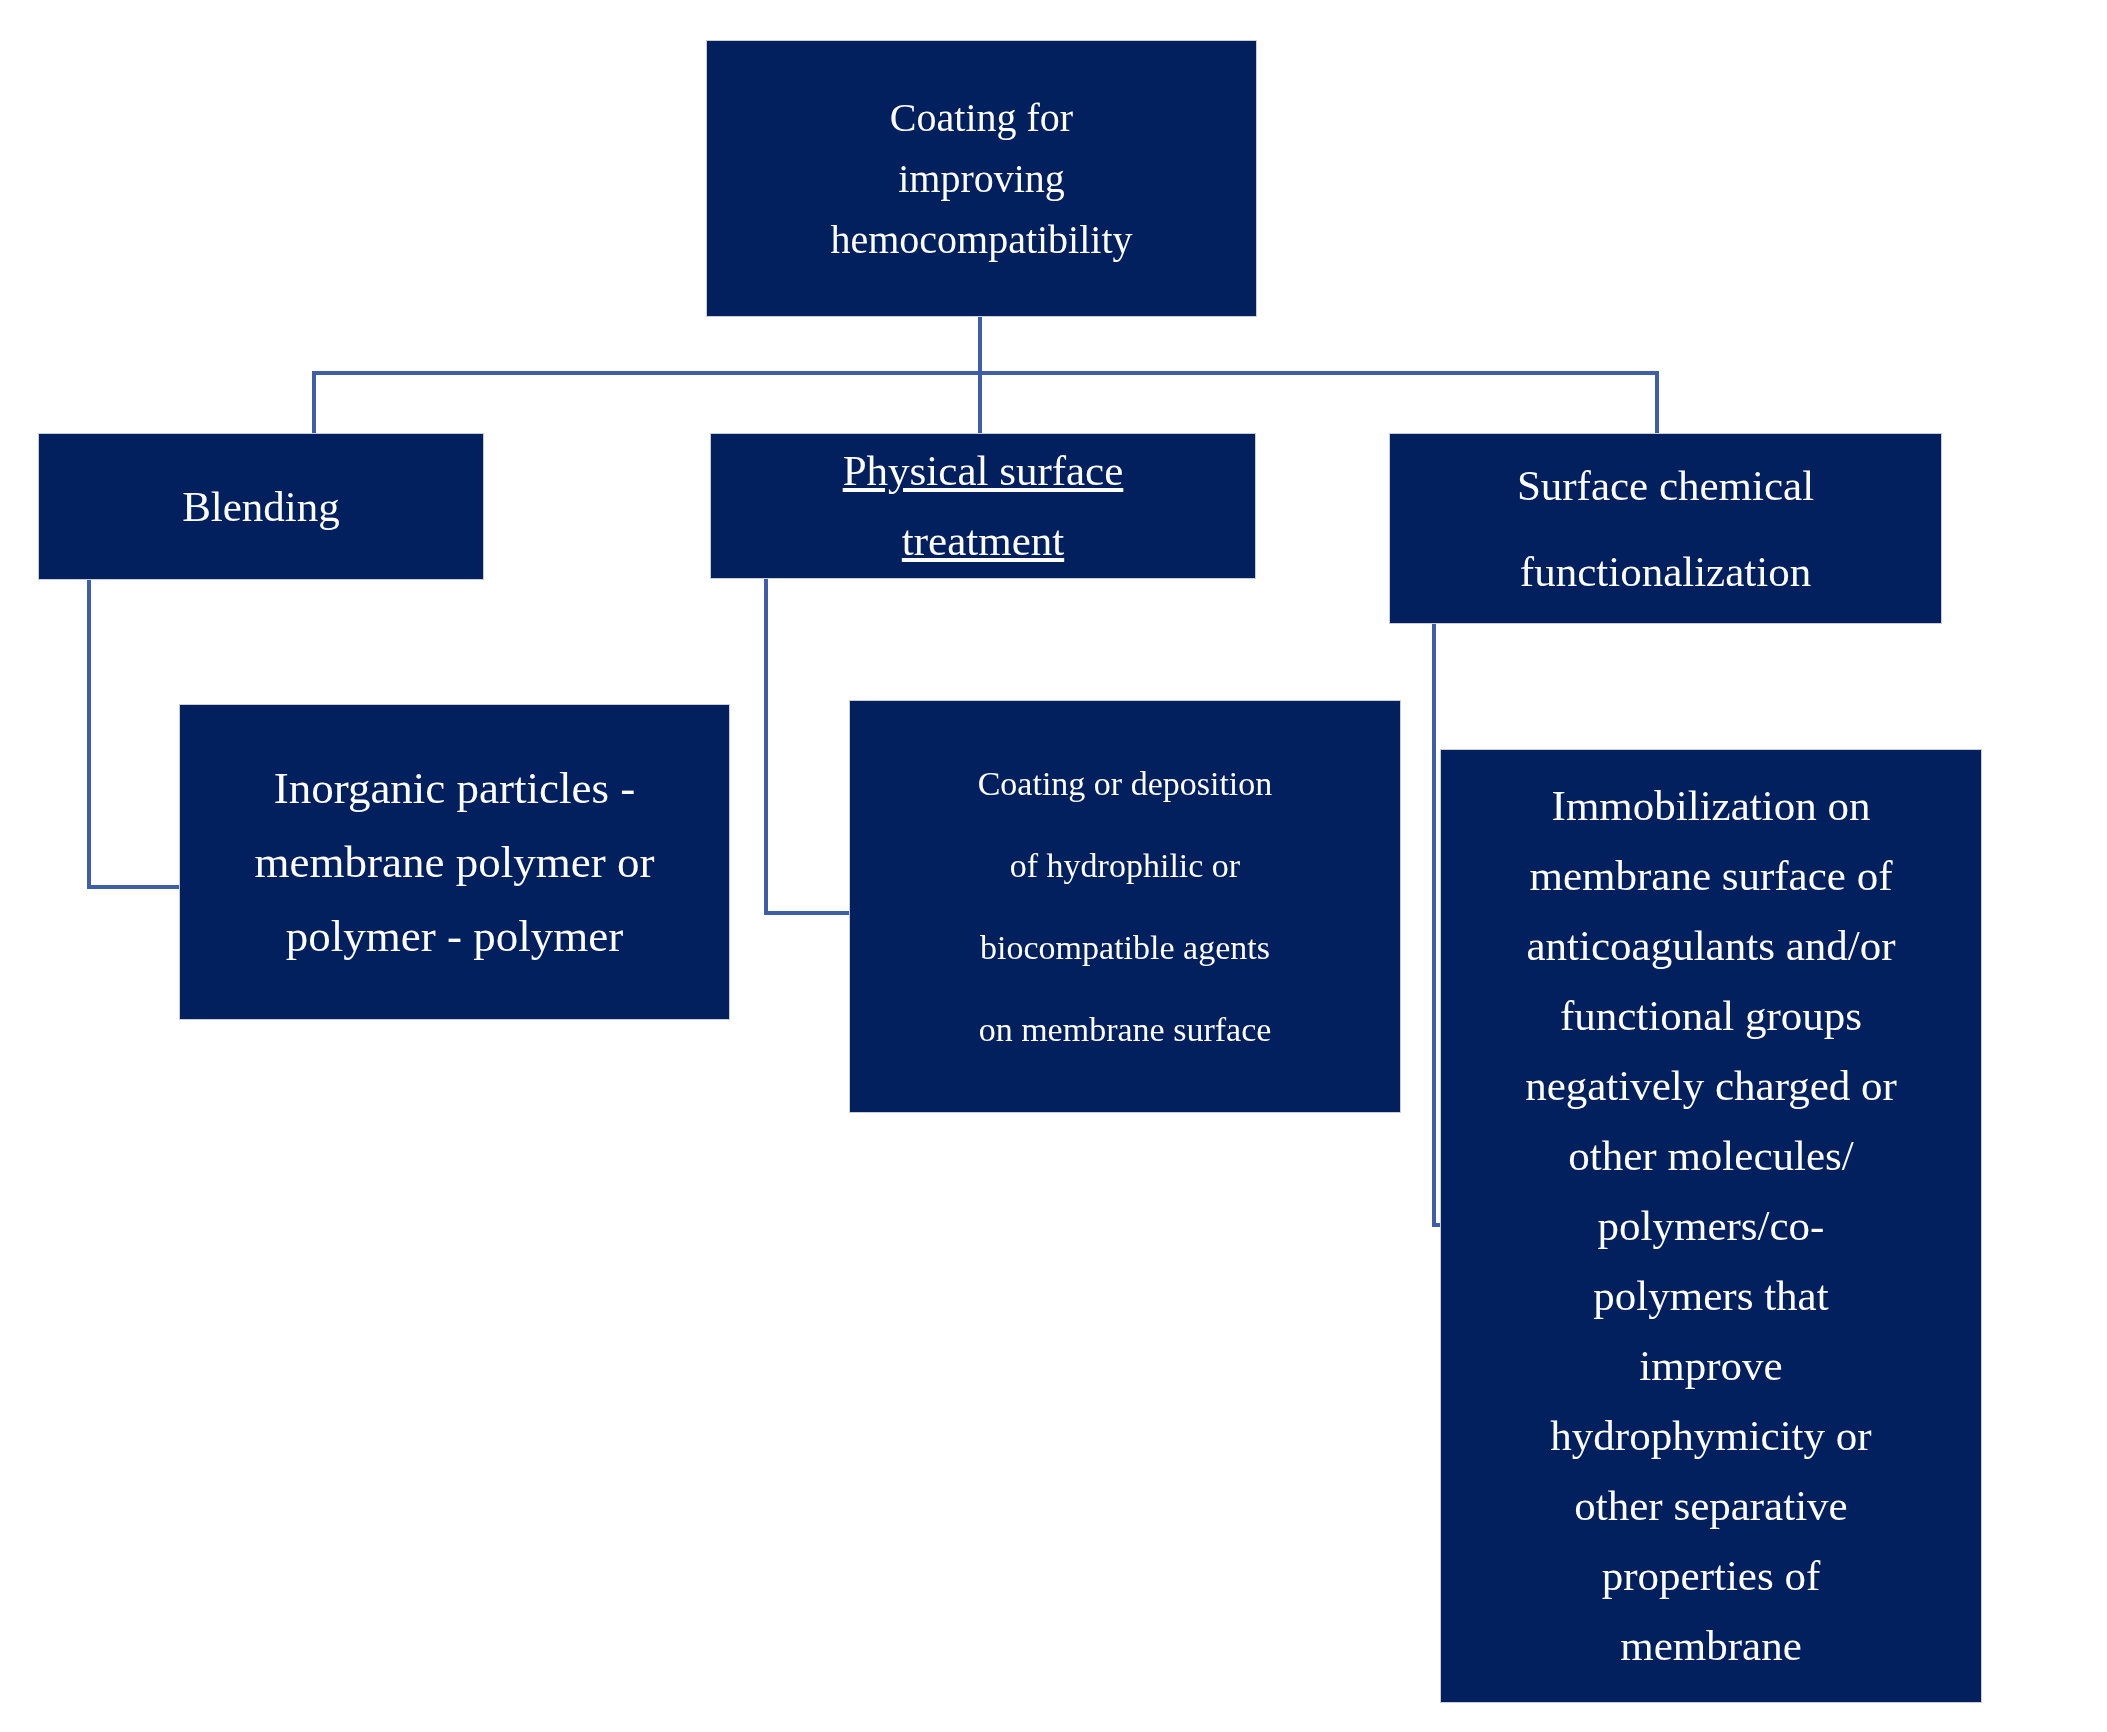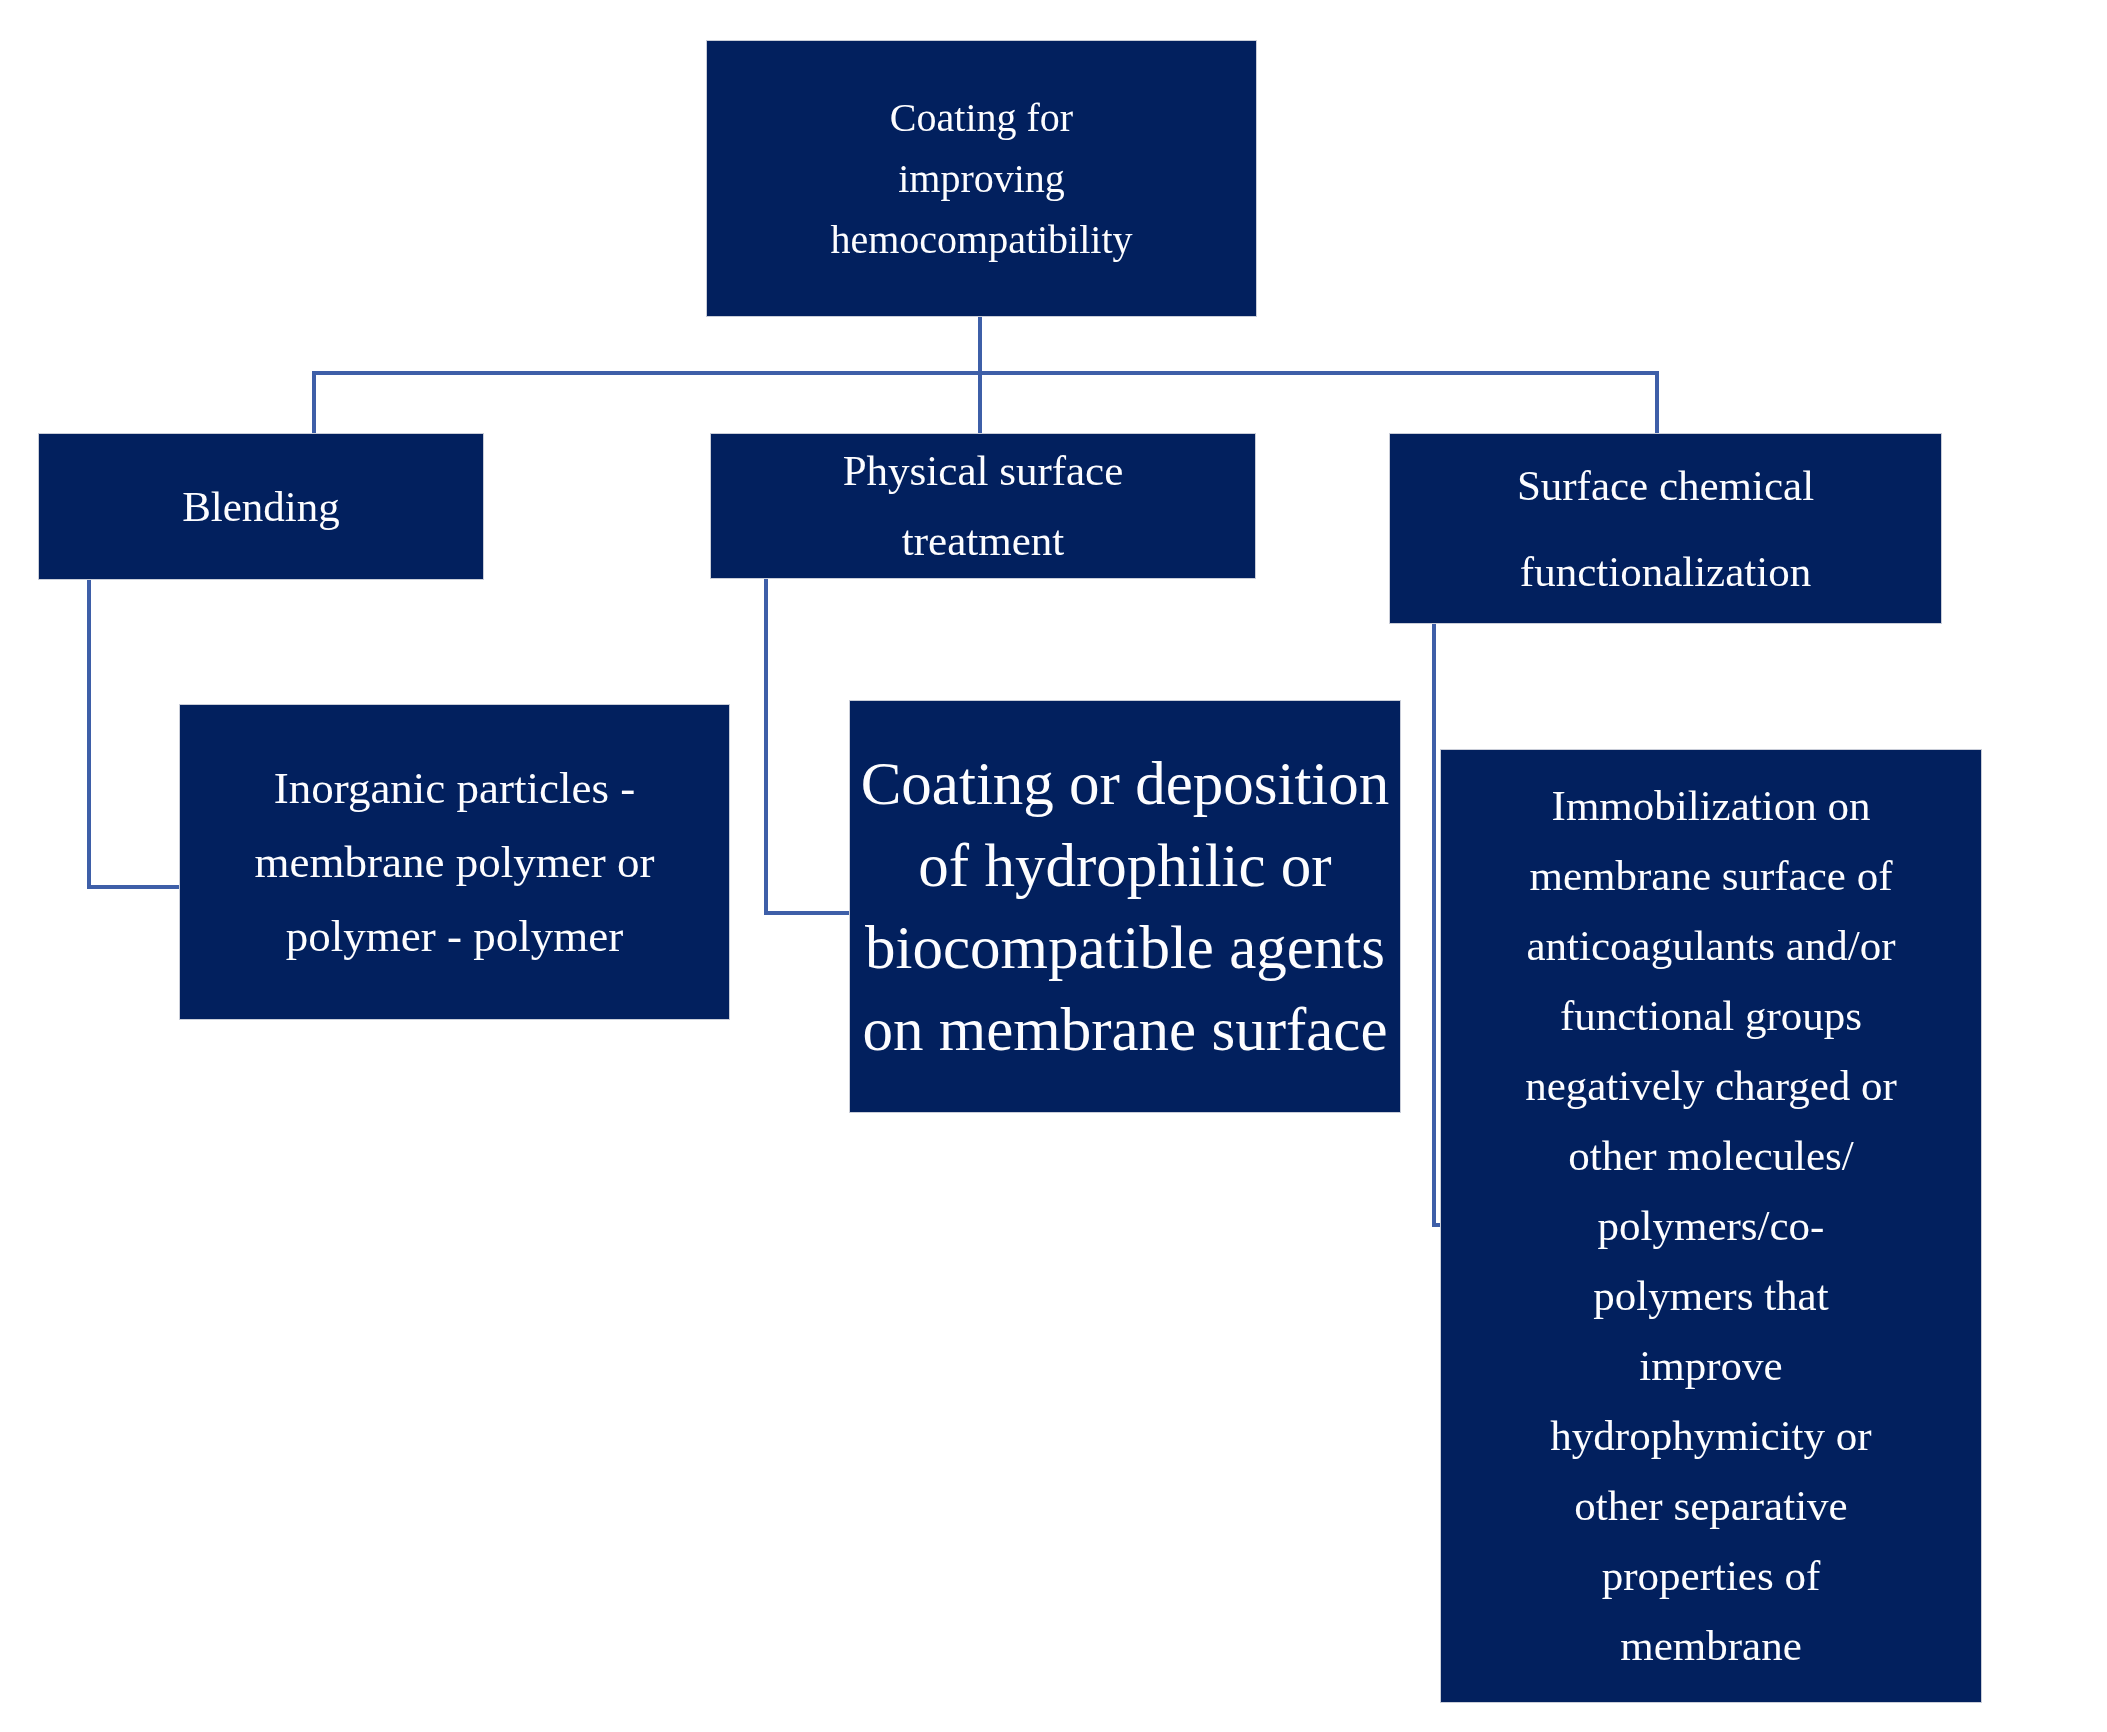--- a/index.html
+++ b/index.html
@@ -28,24 +28,24 @@
     box-sizing: border-box;
   }
   .node div { white-space: nowrap; }
   .connector {
     position: absolute;
     background: #3e5fa8;
   }
   
   #node-root            { left: 706px; top: 40px;   width: 551px; height: 277px; font-size: 40px; line-height: 61px; }
   #node-blending        { left: 38px;   top: 433px;  width: 446px; height: 147px; font-size: 43px; line-height: 64px; }
-  #node-physical        { left: 710px; top: 433px;  width: 546px; height: 146px; font-size: 43px; line-height: 70px; }
+  #node-physical        { left: 710px; top: 433px;  width: 546px; height: 146px; font-size: 43px; line-height: 70px; text-decoration: underline; }
   #node-chemical        { left: 1389px; top: 433px;  width: 553px; height: 191px; font-size: 43px; line-height: 70px; gap: 16px; }
   #node-inorganic       { left: 179px;  top: 704px; width: 551px; height: 316px; font-size: 45px; line-height: 74px; }
-  #node-coating         { left: 849px; top: 700px; width: 552px; height: 413px; font-size: 61px; line-height: 82px; }
+  #node-coating         { left: 849px; top: 700px; width: 552px; height: 413px; font-size: 34px; line-height: 82px; }
   #node-immobilization  { left: 1440px; top: 749px; width: 542px; height: 954px; font-size: 43px; line-height: 70px; }
   
   #conn-root-stub   { left: 978px; top: 309px;  width: 4.2px;    height: 125px; }
   #conn-rail        { left: 312px;  top: 371px;  width: 1347px; height: 4.2px;   }
   #conn-drop-left   { left: 312px;  top: 371px;  width: 4.2px;    height: 63px;  }
   #conn-drop-right  { left: 1655px; top: 371px;  width: 4.2px;    height: 63px;  }
   #conn-blend-v     { left: 87px;  top: 580px;  width: 4.2px;    height: 309px; }
   #conn-blend-h     { left: 87px;  top: 885px; width: 93px;  height: 4.2px;   }
   #conn-phys-v      { left: 764px; top: 579px;  width: 4.2px;    height: 336px; }
   #conn-phys-h      { left: 764px; top: 911px; width: 87px;  height: 4.2px;   }

